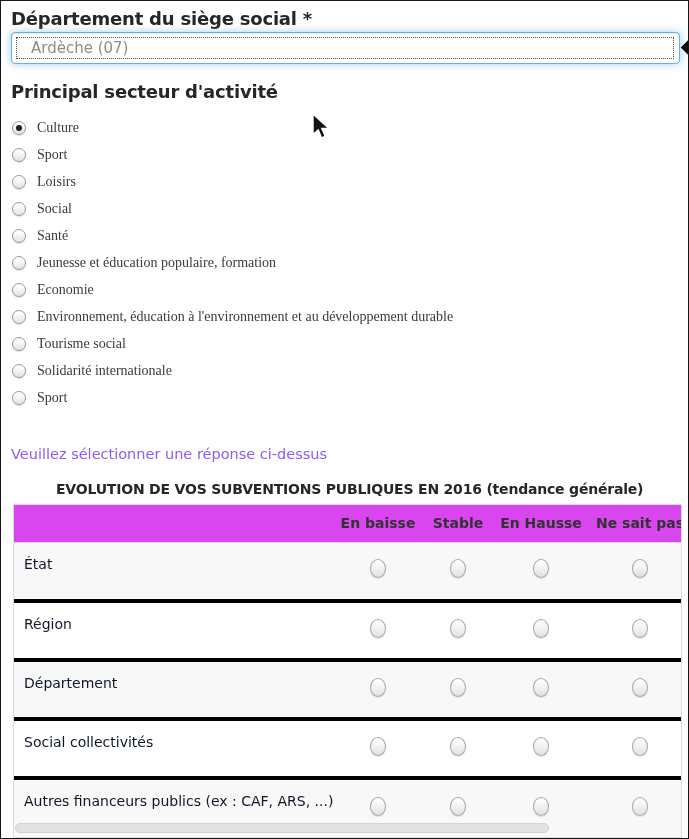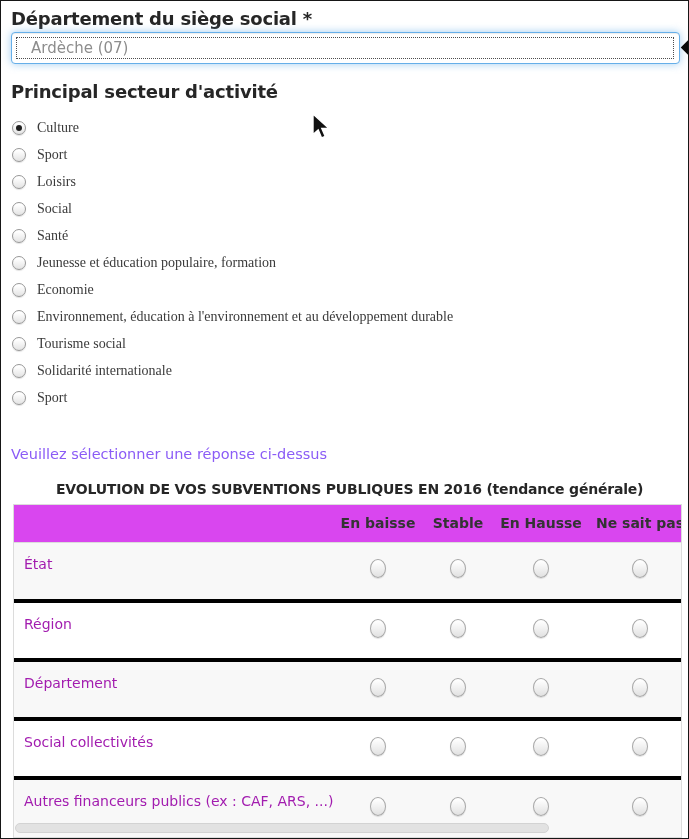--- a/index.html
+++ b/index.html
@@ -113,21 +113,21 @@
   }
   tbody tr { height: 59px; }
   tbody tr:nth-child(odd) { background: #f8f8f8; }
   tbody tr + tr td, tbody tr + tr th { border-top: 4px solid #000000; }
   tbody th.row-label {
     text-align: left;
     vertical-align: top;
     padding: 13px 0 0 10px;
     font-weight: normal;
     font-size: 14px;
-    color: #a21caf;
+    color: #0f172a;
     white-space: nowrap;
     overflow: visible;
   }
   tbody td.radio-cell { text-align: center; vertical-align: middle; }
   .t-radio {
     display: inline-block;
     width: 16px; height: 19px;
     border: 1px solid #a8a8a8;
     border-radius: 50%;
     background: linear-gradient(180deg, #fefefe 10%, #e1e1e1 100%);

